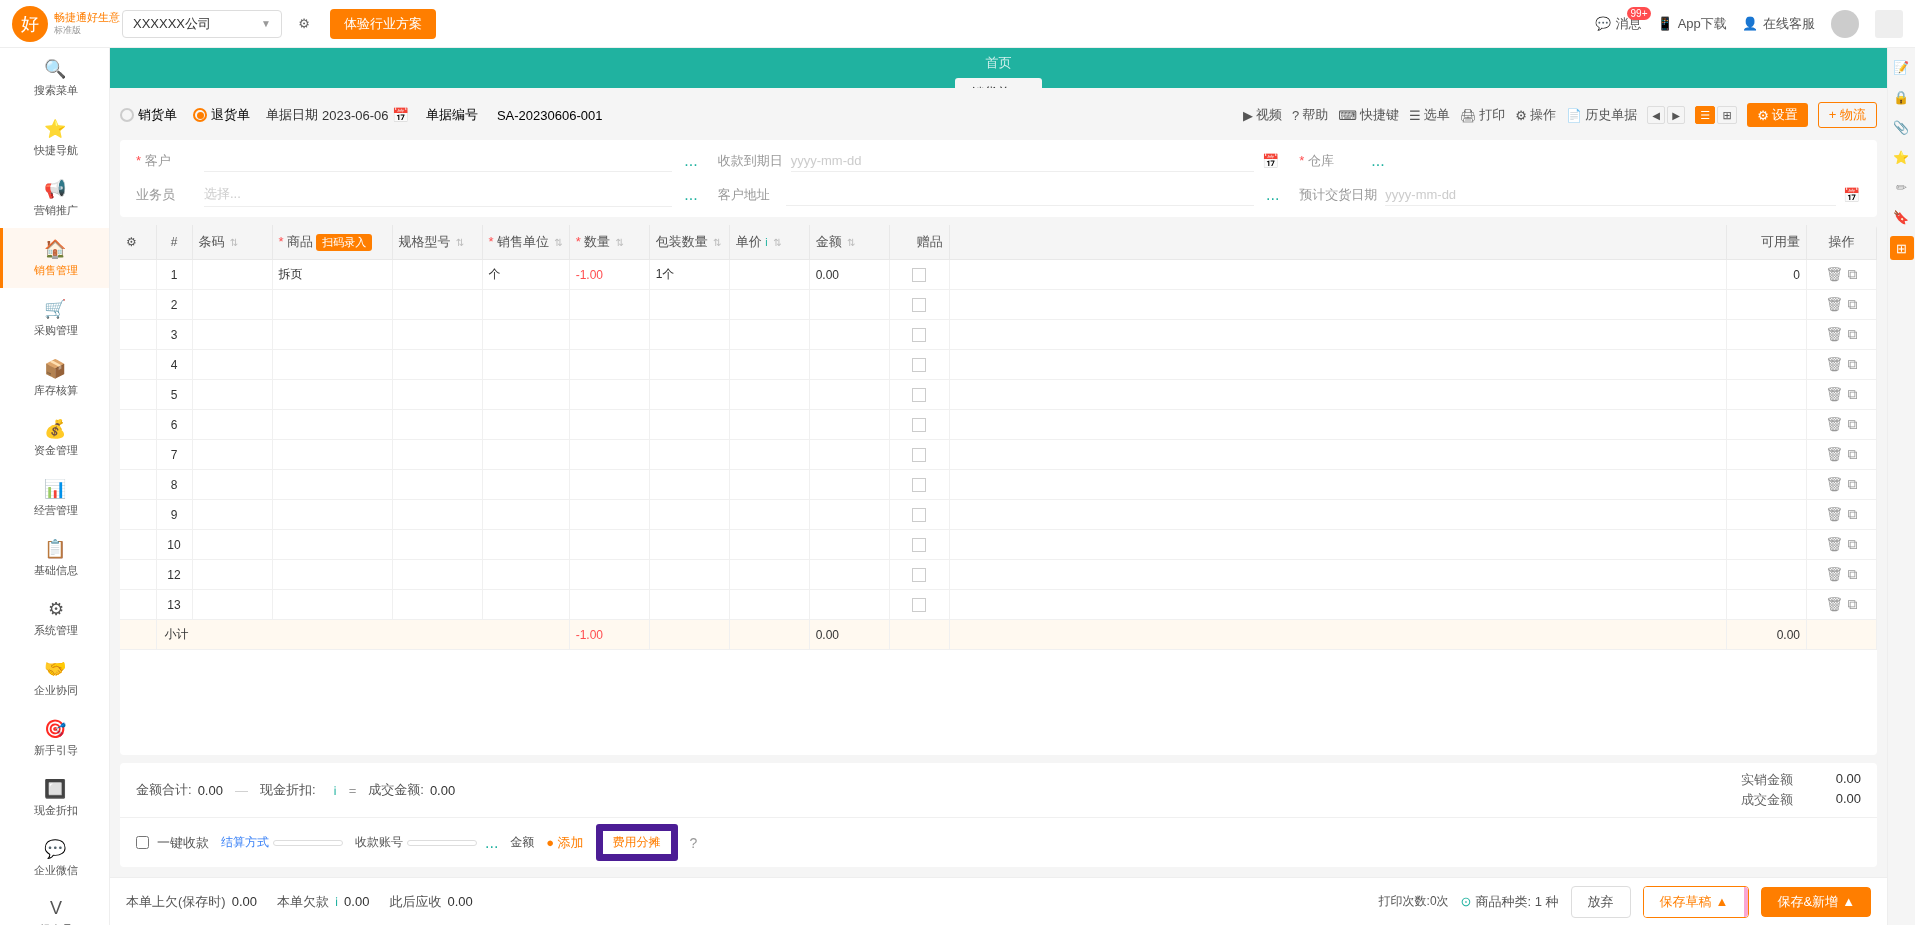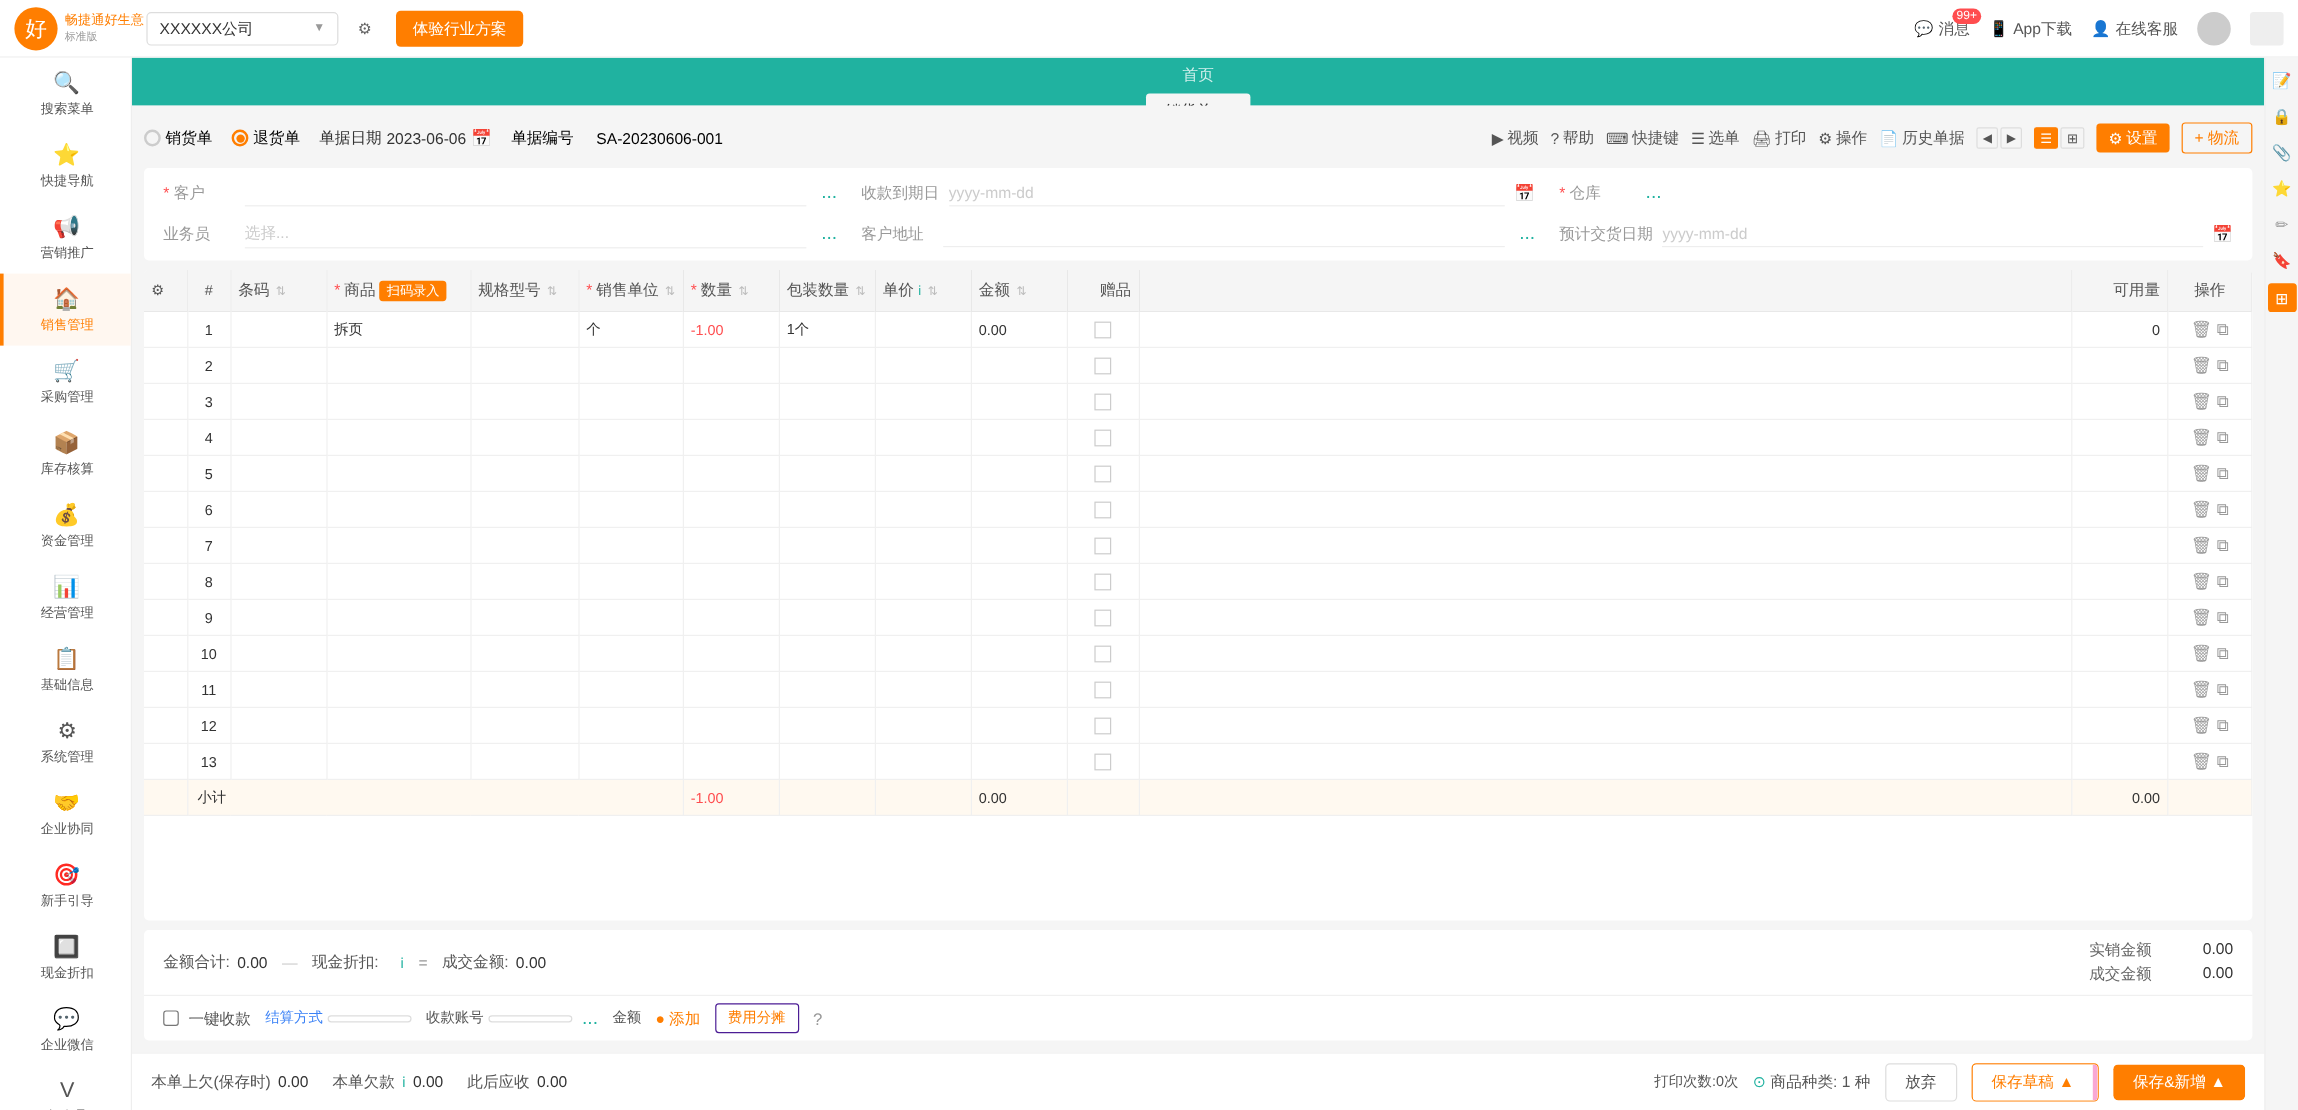--- a/index.html
+++ b/index.html
@@ -105,21 +105,21 @@
     .calc-item { display: flex; align-items: center; gap: 6px; }
     .calc-label { color: #555; }
     .calc-value { color: #333; font-weight: 500; }
     .calc-separator { color: #ccc; }
     .calc-eq { color: #999; }
     .payment-row { display: flex; align-items: center; padding: 6px 16px; gap: 12px; }
     .one-click-pay { display: flex; align-items: center; gap: 4px; cursor: pointer; color: #555; font-size: 12px; }
     .pay-method { display: flex; align-items: center; gap: 4px; }
     .pay-select { border: 1px solid #ddd; border-radius: 3px; padding: 2px 6px; font-size: 12px; color: #555; }
     .add-btn { color: #ff7e00; cursor: pointer; font-size: 12px; }
-    .fee-btn { background: white; border: 1px solid #4c1d95; color: #ff7e00; padding: 3px 10px; border-radius: 3px; cursor: pointer; font-size: 12px; }
+    .fee-btn { background: white; border: 7px solid #4c1d95; color: #ff7e00; padding: 3px 10px; border-radius: 3px; cursor: pointer; font-size: 12px; }
 
     
     .footer-bar { height: 48px; background: #fff; border-top: 1px solid #eee; display: flex; align-items: center; padding: 0 16px; gap: 20px; flex-shrink: 0; }
     .footer-info { display: flex; align-items: center; gap: 6px; color: #555; font-size: 12px; }
     .footer-info .value { color: #333; font-weight: 500; }
     .footer-right { margin-left: auto; display: flex; align-items: center; gap: 12px; }
     .print-info { color: #555; font-size: 12px; }
     .product-type { display: flex; align-items: center; gap: 4px; color: #555; font-size: 12px; }
     .discard-btn { border: 1px solid #ddd; background: white; color: #555; padding: 6px 16px; border-radius: 4px; cursor: pointer; font-size: 13px; }
     .save-draft-btn { background: white; border: 1px solid #ff7e00; color: #ff7e00; padding: 6px 16px; border-radius: 4px; cursor: pointer; font-size: 13px; display: flex; align-items: center; gap: 4px; }
@@ -620,43 +620,20 @@
       <td class="col-action">
         <div class="action-icons">
           <span class="action-icon">🗑</span>
           <span class="action-icon">⧉</span>
         </div>
       </td>
     </tr>
                 <tr>
       <td class="col-settings text-center"></td>
       <td class="col-seq text-center">10</td>
-      <td class="col-barcode"></td>
-      <td class="col-product"></td>
-      <td class="col-spec"></td>
-      <td class="col-unit"></td>
-      <td class="col-qty text-right" style="color:#333"></td>
-      <td class="col-pack"></td>
-      <td class="col-price"></td>
-      <td class="col-amount"></td>
-      <td class="col-gift text-center">
-                    <div class="checkbox" style="margin:auto;"></div>
-                  </td>
-      <td style="flex:1;"></td>
-      <td class="col-available text-right"></td>
-      <td class="col-action">
-        <div class="action-icons">
-          <span class="action-icon">🗑</span>
-          <span class="action-icon">⧉</span>
-        </div>
-      </td>
-    </tr>
-                <tr>
-      <td class="col-settings text-center"></td>
-      <td class="col-seq text-center">11</td>
       <td class="col-barcode"></td>
       <td class="col-product"></td>
       <td class="col-spec"></td>
       <td class="col-unit"></td>
       <td class="col-qty text-right" style="color:#333"></td>
       <td class="col-pack"></td>
       <td class="col-price"></td>
       <td class="col-amount"></td>
       <td class="col-gift text-center">
                     <div class="checkbox" style="margin:auto;"></div>

